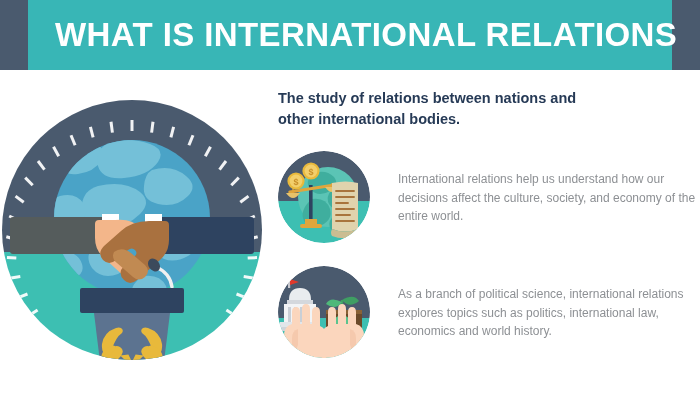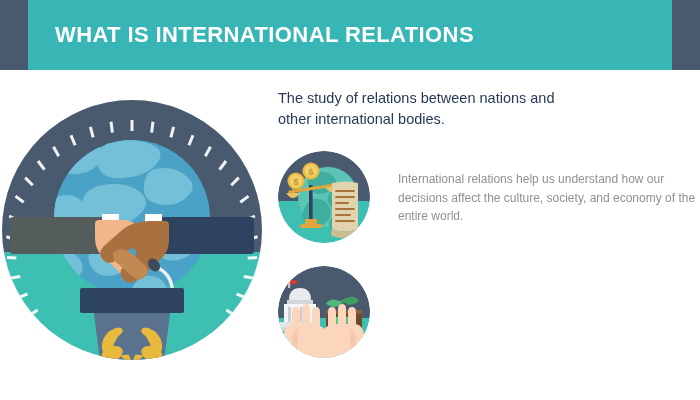--- a/index.html
+++ b/index.html
@@ -16,40 +16,40 @@
     background:#4a5a6e;
   }
   .header-band{
     position:absolute; left:28px; top:0; width:644px; height:70px;
     background:#38b6b6;
     display:flex; align-items:center;
   }
   .header-title{
     margin-left:27px;
     color:#ffffff;
-    font-size:22px;
+    font-size:33px;
     font-weight:bold;
     letter-spacing:0.4px;
     white-space:nowrap;
   }
 
   
   .hero{
     position:absolute; left:2px; top:100px; width:260px; height:260px;
   }
   .hero svg{ display:block; width:260px; height:260px; }
 
   
   .content{
     position:absolute; left:278px; top:88px; width:422px; height:300px;
   }
   .lede{
     color:#263a56;
     font-size:14.5px;
-    font-weight:normal;
+    font-weight:bold;
     line-height:1.42;
     width:300px;
   }
   .row{
     position:absolute; left:0; width:422px;
     display:flex; align-items:flex-start;
   }
   .row-1{ top:63px; }
   .row-2{ top:178px; }
   .icon-circle{
@@ -263,15 +263,16 @@
           <path d="M64 36 q-12 -6 -16 2 q10 7 16 -2 Z" fill="#4fb87a"></path>
           <path d="M64 34 q12 -7 17 1 q-10 8 -17 -1 Z" fill="#3f9e63"></path>
 
           <path d="M6 92 l0 -22 q0 -10 8 -12 l0 -12 q0 -5 4 -5 q4 0 4 5 l0 12 l2 0 l0 -15 q0 -5 4 -5 q4 0 4 5 l0 15 l2 0 l0 -12 q0 -5 4 -5 q4 0 4 5 l0 14 q6 2 6 10 l0 22 Z" fill="#fbd6bd"></path>
           <path d="M86 92 l0 -22 q0 -10 -8 -12 l0 -12 q0 -5 -4 -5 q-4 0 -4 5 l0 12 l-2 0 l0 -15 q0 -5 -4 -5 q-4 0 -4 5 l0 15 l-2 0 l0 -12 q0 -5 -4 -5 q-4 0 -4 5 l0 14 q-6 2 -6 10 l0 22 Z" fill="#fbd6bd"></path>
           <path d="M14 92 l0 -20 q0 -7 6 -9 l0 16 Z" fill="#f0bfa0" opacity="0.55"></path>
           <path d="M78 92 l0 -20 q0 -7 -6 -9 l0 16 Z" fill="#f0bfa0" opacity="0.55"></path>
         </g>
       </svg>
     </div>
+    <div class="row-text">As a branch of political science, international relations explores topics such as politics, international law, economics and world history.</div>
   </div>
 
 </div>
 
 </body></html>

